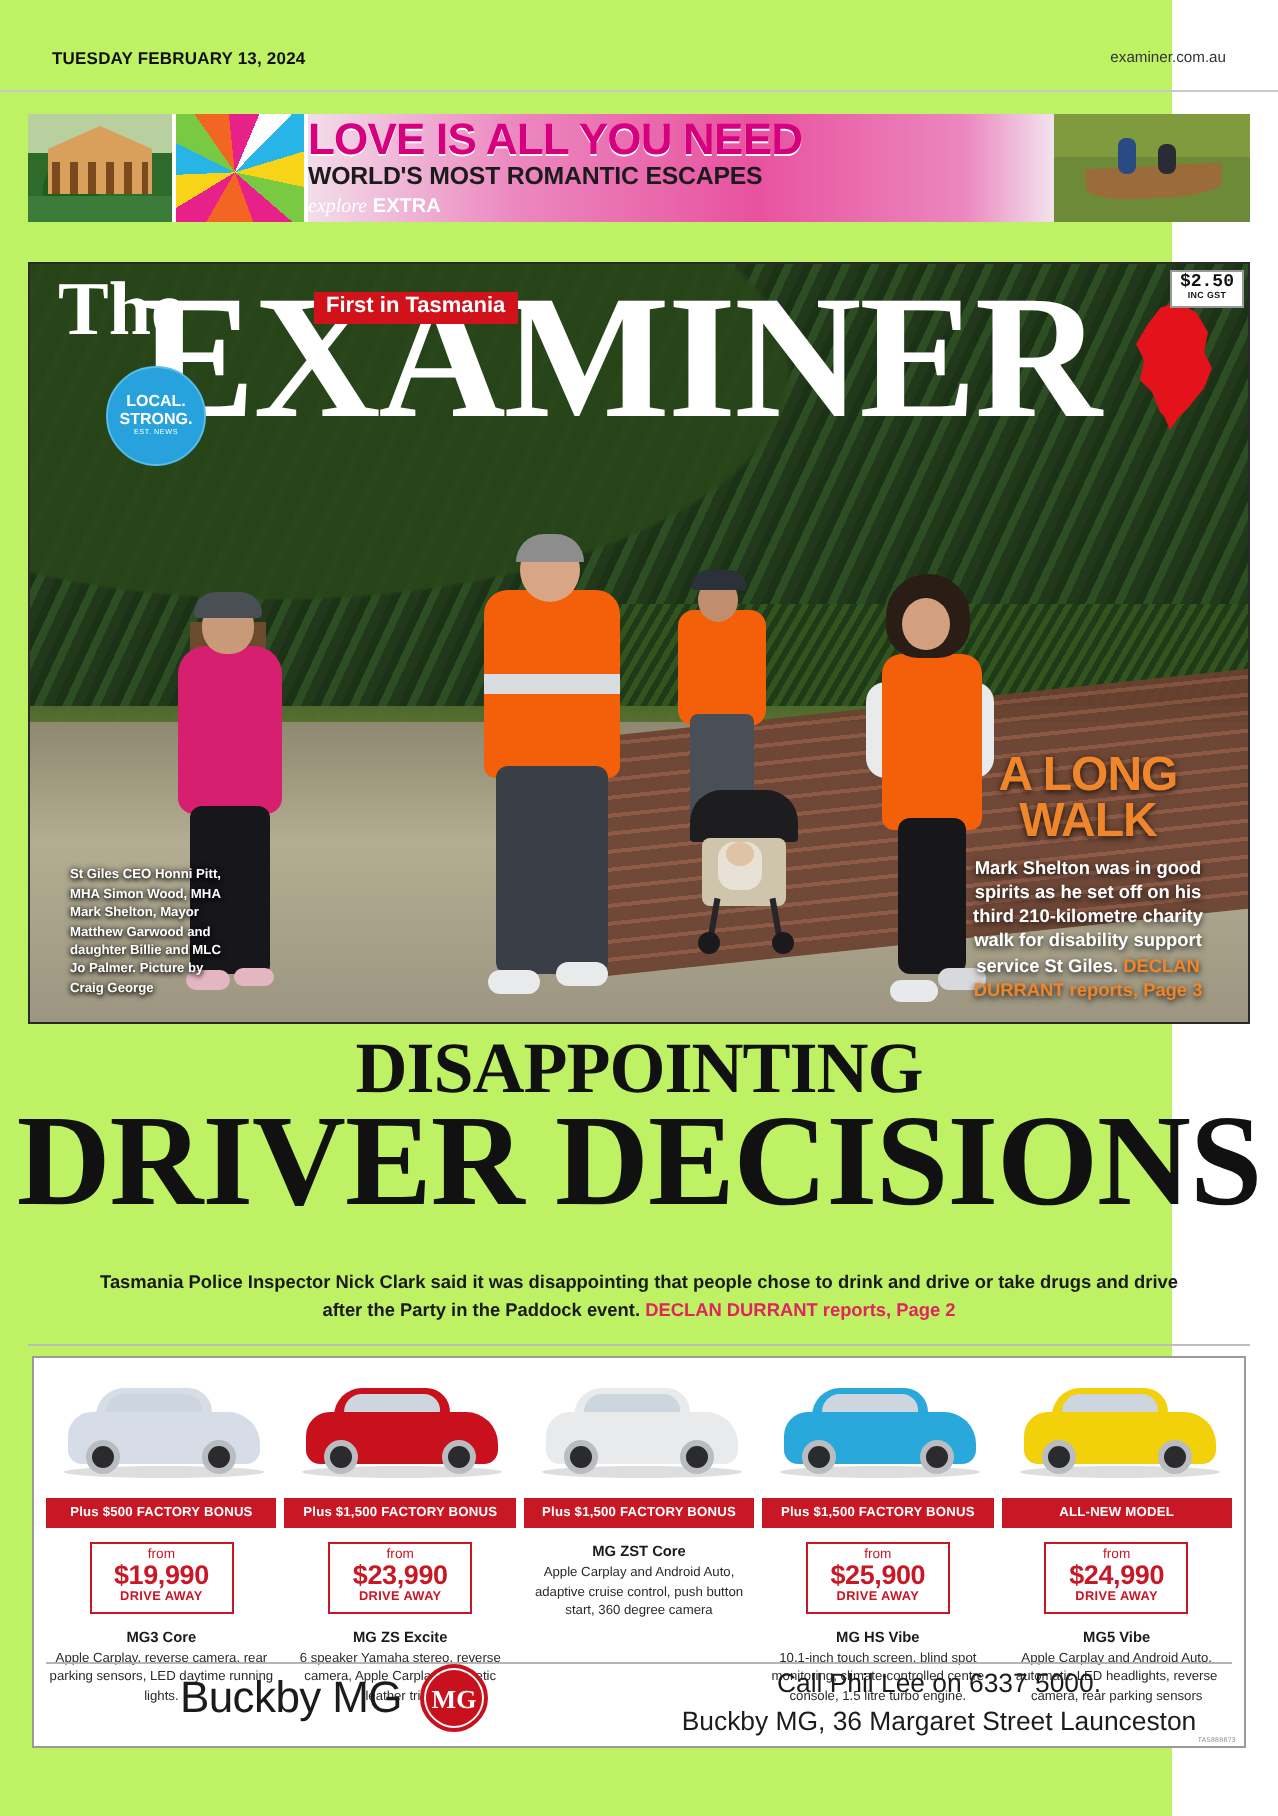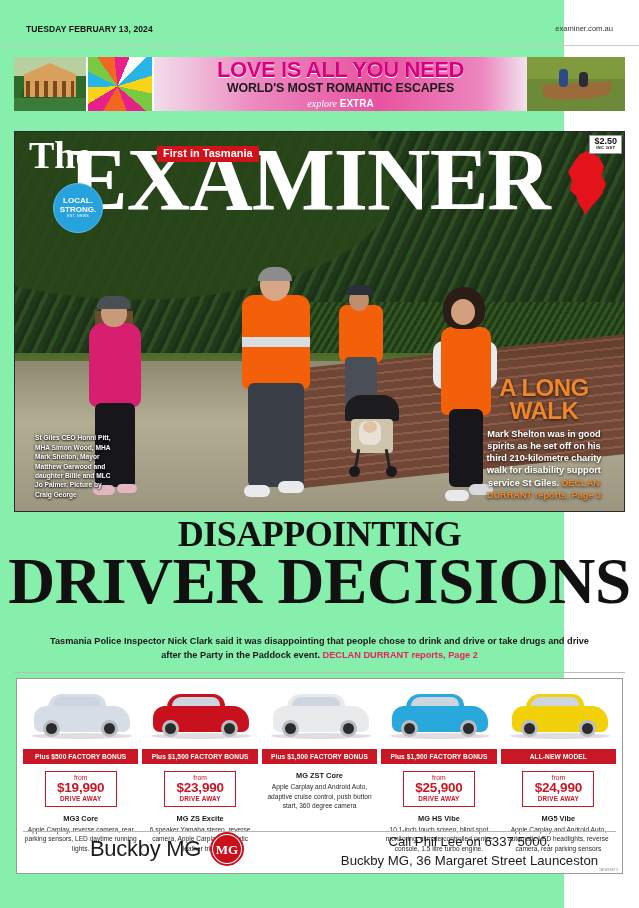--- a/index.html
+++ b/index.html
@@ -11,21 +11,22 @@
     width: 639px;
     height: 908px;
     font-family: "Liberation Sans", sans-serif;
     overflow: hidden;
     position: relative;
   }
   .page {
     width: 564px;
     height: 908px;
     position: relative;
-    background: #86efac;
+    background: #bef264;
+    padding-left: 22px;
   }
 
   
   .datestrip {
     position: absolute;
     top: 24px; left: 0; width: 639px; height: 22px;
     border-bottom: 1px solid #c9c9c9;
     display: flex;
     align-items: flex-start;
     justify-content: space-between;
@@ -85,21 +86,20 @@
         #7ac943 70% 78%, #e8208a 78% 86%, #f26522 86% 100%);
     border-left: 2px solid #ffffff;
     border-right: 2px solid #ffffff;
     box-sizing: border-box;
   }
   .promo-mid {
     flex: 1;
     background: linear-gradient(90deg, #f2ddea 0%, #ec87bf 28%, #e8529f 60%, #ec87bf 88%, #f2e3ee 100%);
     display: flex;
     flex-direction: column;
-    align-items: center;
     justify-content: center;
     padding-top: 1px;
   }
   .promo-l1 {
     font-size: 22px; font-weight: bold; color: #d6007f;
     letter-spacing: -0.4px; line-height: 1;
     text-shadow: 0 1px 0 #ffffff;
   }
   .promo-l2 {
     font-size: 12.4px; font-weight: bold; color: #1b1b1b;
@@ -260,21 +260,21 @@
     width: 58px; height: 66px;
   }
   .price-badge {
     position: absolute; right: 4px; top: 3px;
     background: #ffffff; color: #111;
     text-align: center;
     padding: 1px 4px 2px 4px;
     line-height: 1.05;
     border: 1px solid #999;
   }
-  .price-badge .p1 { font-size: 9px; font-weight: bold; }
+  .price-badge .p1 { font-size: 9px; font-weight: bold; font-family: Liberation Mono, monospace; }
   .price-badge .p2 { font-size: 4.4px; font-weight: bold; letter-spacing: .2px; }
 
   
   .hero-caption {
     position: absolute; left: 20px; bottom: 12px;
     width: 84px;
     color: #ffffff;
     font-size: 6.6px;
     line-height: 1.42;
     font-weight: bold;

